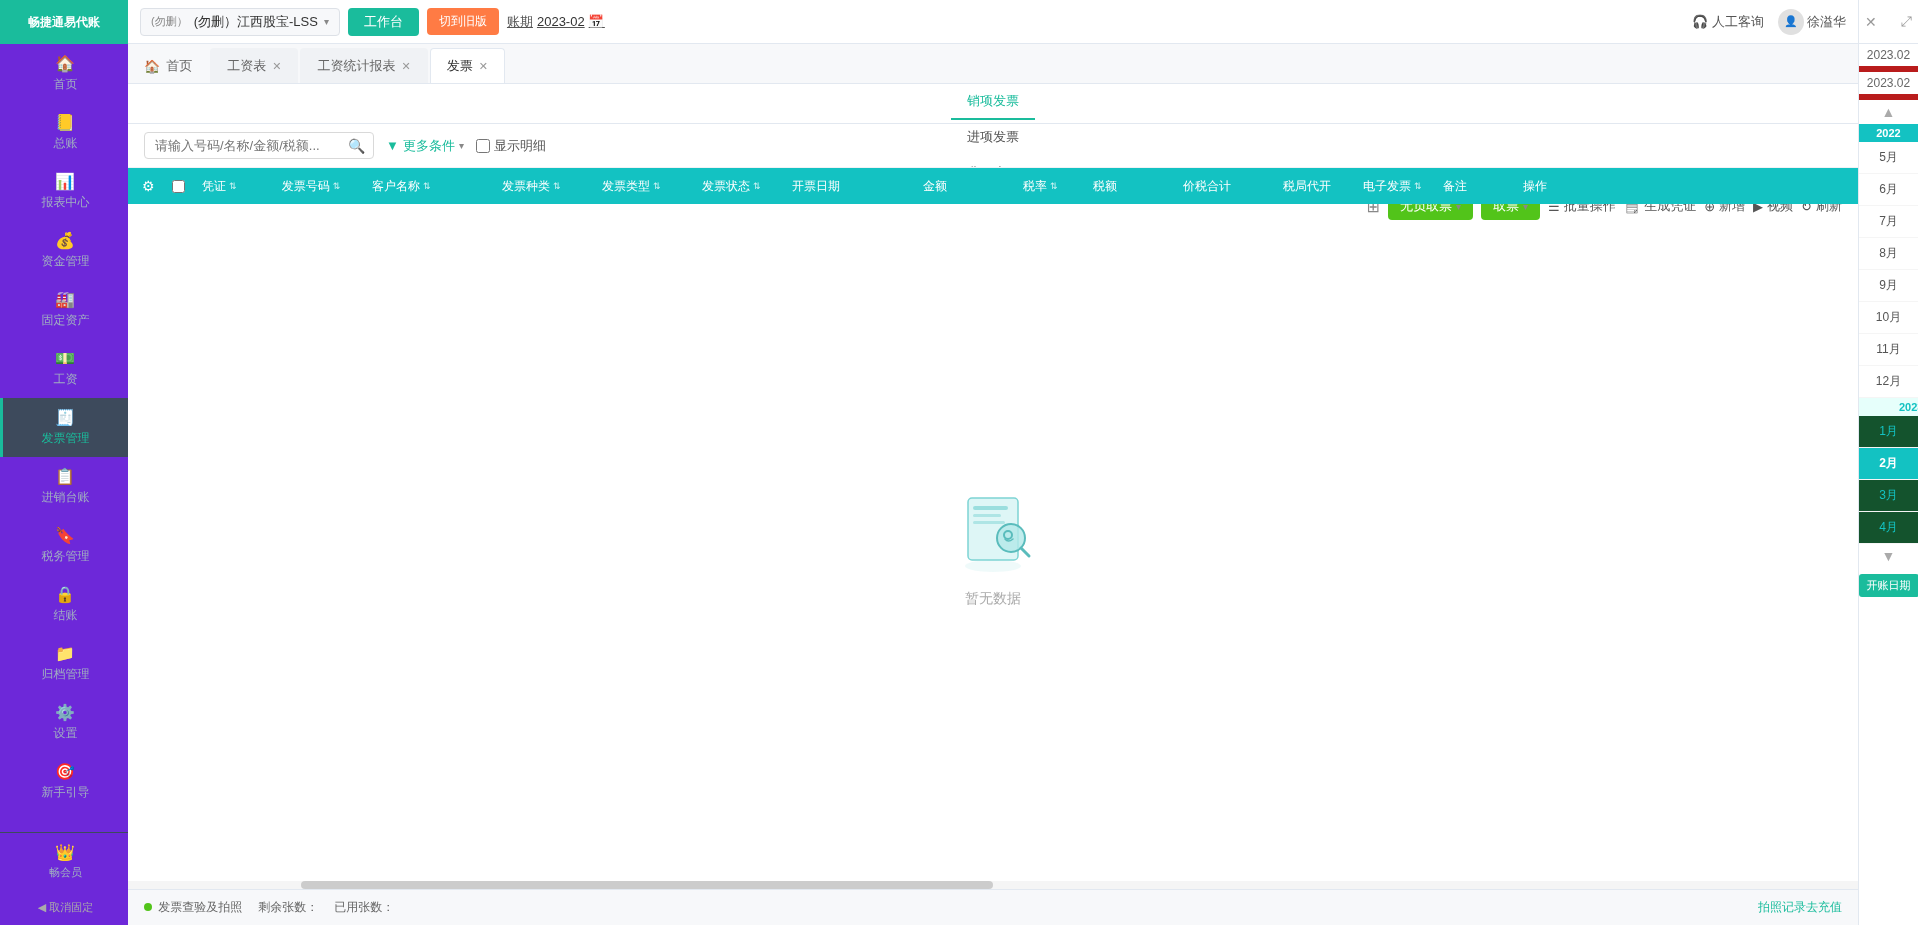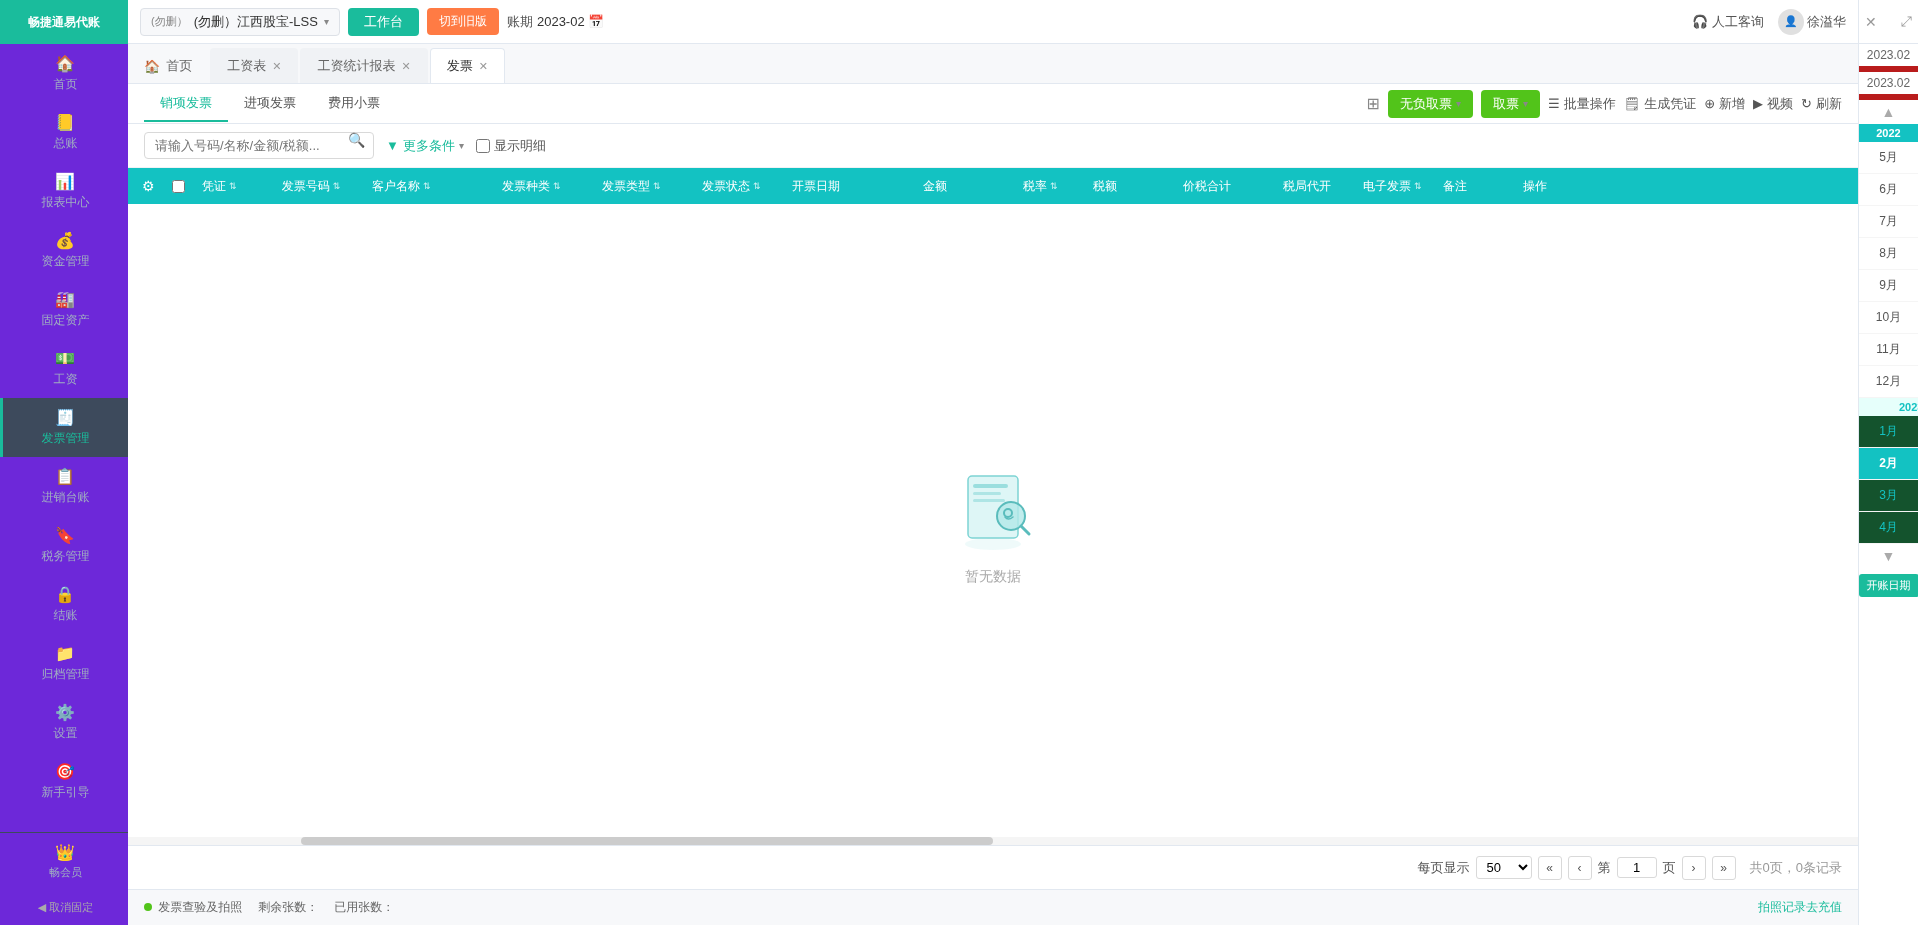--- a/index.html
+++ b/index.html
@@ -98,20 +98,21 @@
       padding: 5px 12px;
       font-size: 12px;
       cursor: pointer;
     }
     .period-info {
       display: flex;
       align-items: center;
       gap: 4px;
       font-size: 13px;
       color: #555;
+      text-decoration: underline;
     }
     .topbar-right {
       margin-left: auto;
       display: flex;
       align-items: center;
       gap: 14px;
       font-size: 13px;
       color: #555;
     }
     .topbar-right span { cursor: pointer; display: flex; align-items: center; gap: 3px; }
@@ -167,20 +168,21 @@
 
     
     .sub-tabs {
       display: flex;
       align-items: center;
       padding: 0 16px;
       border-bottom: 1px solid #e2e8f0;
       height: 40px;
       flex-shrink: 0;
       gap: 0;
+      flex-direction: column;
     }
     .sub-tab {
       padding: 8px 16px;
       font-size: 13px;
       color: #555;
       cursor: pointer;
       border-bottom: 2px solid transparent;
     }
     .sub-tab.active {
       color: #1abc9c;
@@ -221,20 +223,21 @@
       display: flex;
       align-items: center;
       padding: 8px 16px;
       gap: 12px;
       flex-shrink: 0;
       border-bottom: 1px solid #f0f2f5;
     }
     .search-input-wrap {
       position: relative;
       display: flex;
+      align-items: center;
     }
     .search-input {
       border: 1px solid #d9d9d9;
       border-radius: 4px;
       padding: 5px 30px 5px 10px;
       font-size: 13px;
       width: 230px;
       color: #999;
       outline: none;
     }
@@ -693,38 +696,20 @@
           <path d="M62 61 Q65 65 70 61" fill="none" stroke="#5abcbc" stroke-width="1.5" stroke-linecap="round"></path>
         </svg>
       </div>
       <div class="empty-text">暂无数据</div>
     </div>
 
     <div class="scrollbar-area">
       <div class="scrollbar-thumb"></div>
     </div>
 
-    <div class="pagination-bar">
-      <div class="page-info">
-        <span>每页显示</span>
-        <select class="page-size-select">
-          <option>50</option>
-          <option>100</option>
-          <option>200</option>
-        </select>
-        <button class="page-btn">«</button>
-        <button class="page-btn">‹</button>
-        <span>第</span>
-        <input class="page-input" value="1" style="">
-        <span>页</span>
-        <button class="page-btn">›</button>
-        <button class="page-btn">»</button>
-        <span style="color:#999;margin-left:8px;">共0页，0条记录</span>
-      </div>
-    </div>
 
     <div class="bottom-bar">
       <span>
         <span class="bottom-dot"></span>
         <span>发票查验及拍照</span>
       </span>
       <span>
         <span>剩余张数：</span>
       </span>
       <span>

